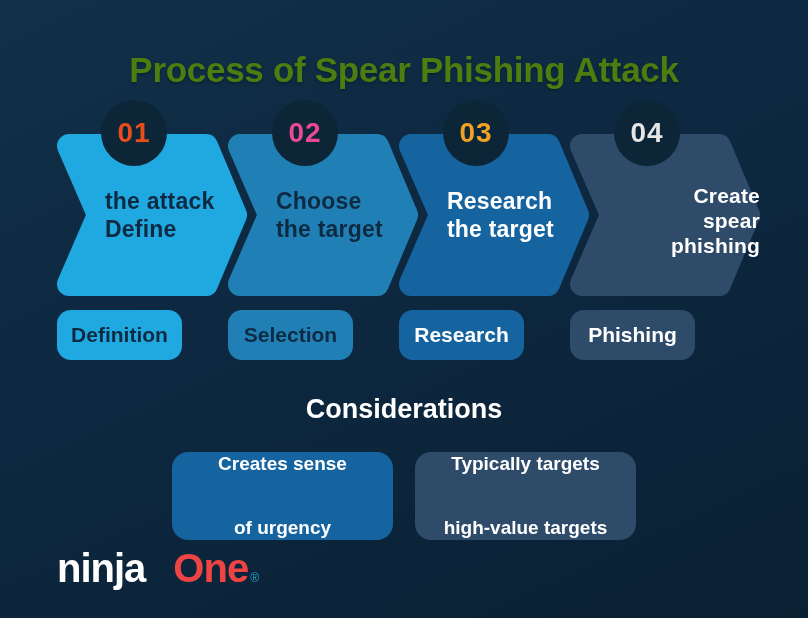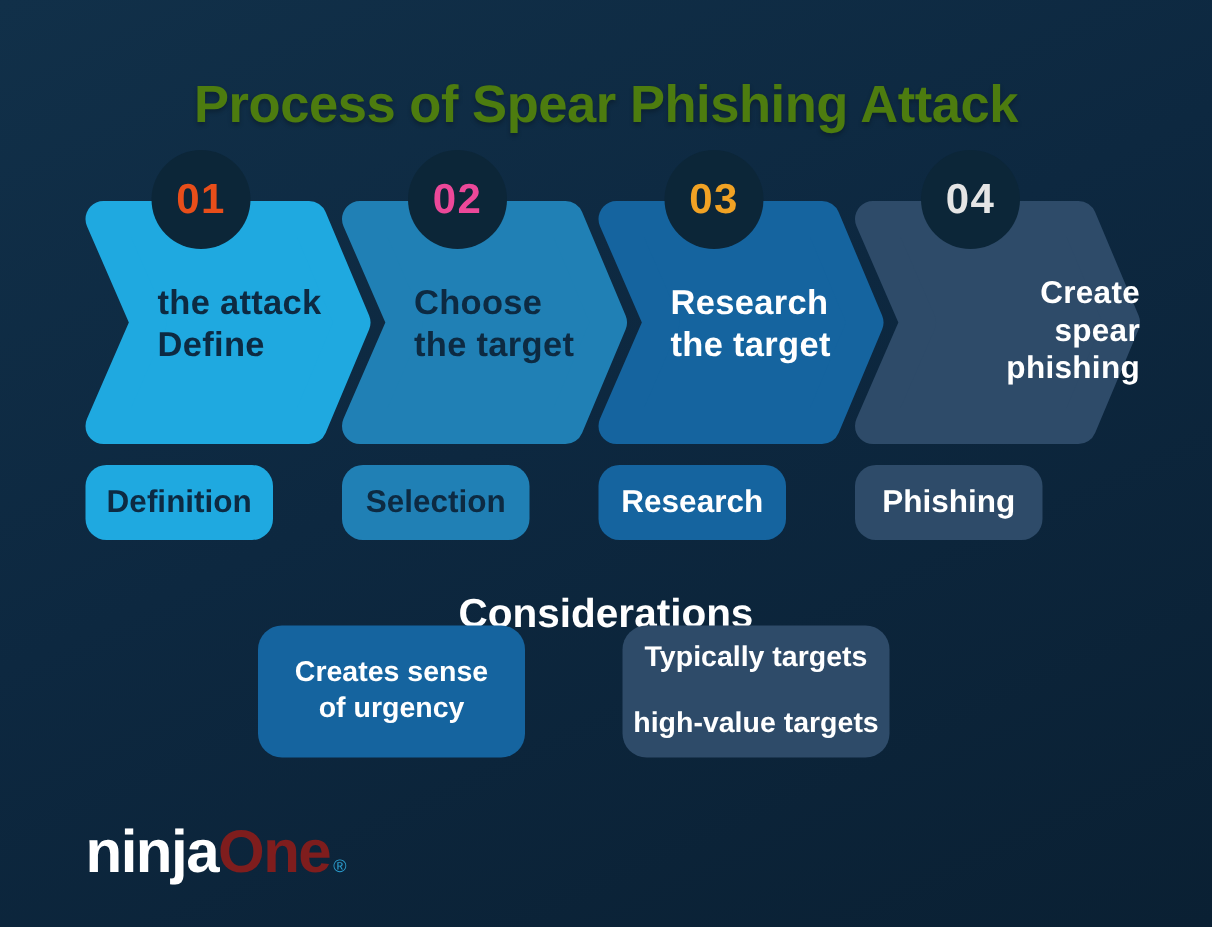--- a/index.html
+++ b/index.html
@@ -83,48 +83,48 @@
   .considerations-heading {
     position: absolute;
     top: 394px; left: 0; width: 100%;
     text-align: center;
     color: #ffffff;
     font-size: 27px;
     font-weight: 700;
   }
   .consideration-box {
     position: absolute;
-    top: 417px;
-    width: 178px; height: 88px;
+    top: 452px;
+    width: 221px; height: 88px;
     border-radius: 16px;
     display: flex;
     flex-direction: column;
     align-items: center;
-    justify-content: center;
+    justify-content: space-between;
     color: #ffffff;
     font-size: 19px;
     font-weight: 600;
     line-height: 24px;
     text-align: center;
   }
   .box-1 { left: 172px; }
   .box-2 { left: 415px; }
 
   
   .logo {
     position: absolute;
     top: 546px; left: 57px;
     font-size: 40px;
     font-weight: 700;
     letter-spacing: -1px;
     line-height: 44px;
     white-space: nowrap;
   }
   .logo .part-white { color: #ffffff; }
-  .logo .part-blue  { color: #7f1d1d; }
+  .logo .part-blue  { color: #ef4444; margin-left: 28px; }
   .logo .reg {
     font-size: 12px;
     font-weight: 400;
     letter-spacing: 0;
     color: #2b9fd0;
     margin-left: 2px;
   }
 </style>
 </head>
 <body>

